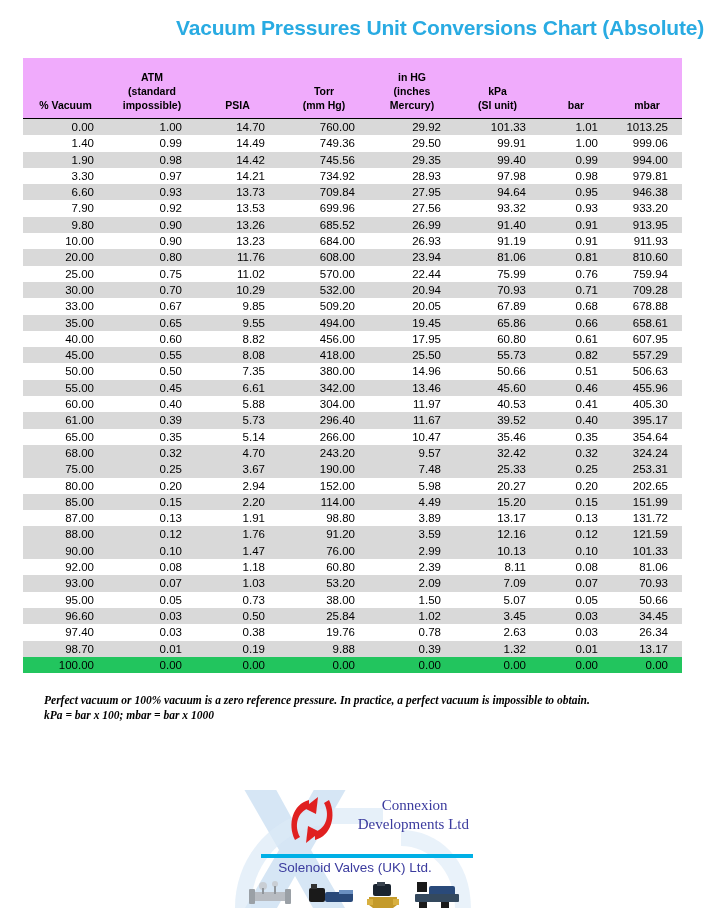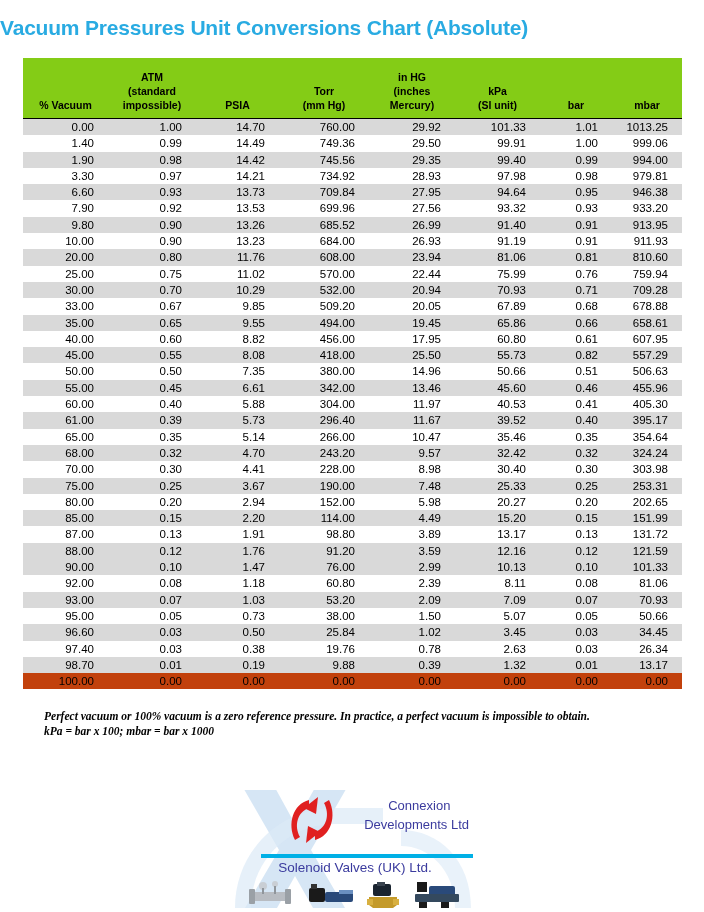--- a/index.html
+++ b/index.html
@@ -18,21 +18,21 @@
   #page {
     width: 704px;
     height: 912px;
     position: relative;
     background: #ffffff;
     box-sizing: border-box;
   }
 
   
   .title {
-    text-align: left;
+    text-align: right;
     color: #29abe2;
     font-size: 21px;
     font-weight: bold;
     letter-spacing: -0.2px;
     padding-top: 16px;
     padding-bottom: 4px;
     white-space: nowrap;
   }
 
   
@@ -55,21 +55,21 @@
   table.conv col.c7 { width: 70px; }
 
   table.conv thead th {
     font-size: 10.5px;
     font-weight: bold;
     text-align: center;
     vertical-align: bottom;
     padding: 0 2px 6px 2px;
     line-height: 14px;
     border: none;
-    background: #84cc16;
+    background: #f0abfc;
     color: #000;
   }
   table.conv thead tr.head-row th {
     border-bottom: 1.4px solid #000000;
     height: 54px;
   }
   table.conv tbody td {
     font-size: 11.5px;
     text-align: right;
     padding: 0 14px 0 2px;
@@ -78,21 +78,21 @@
     border: none;
     white-space: nowrap;
   }
   table.conv tbody tr.odd td {
     background: #d9d9d9;
   }
   table.conv tbody tr.even td {
     background: #ffffff;
   }
   table.conv tbody tr:last-child td {
-    background: #c2410c;
+    background: #22c55e;
   }
 
   
   .notes {
     margin: 20px 0 0 44px;
     font-family: "Liberation Serif", serif;
     font-style: italic;
     font-weight: bold;
     font-size: 11.5px;
     line-height: 15px;
@@ -126,22 +126,22 @@
     left: 0; top: 0;
     width: 240px;
     height: 62px;
   }
   .brand-text {
     position: absolute;
     right: 4px;
     top: 6px;
     text-align: left;
     color: #3b3b9e;
-    font-family: Liberation Sans, sans-serif;
-    font-size: 13px;
+    font-family: Liberation Serif, serif;
+    font-size: 15px;
     line-height: 19px;
     white-space: nowrap;
   }
   .brand-line1 { padding-left: 24px; }
   .arrows {
     position: absolute;
     left: 52px;
     top: 4px;
     width: 56px;
     height: 52px;
@@ -429,30 +429,20 @@
           </tr>
           <tr class="odd">
             <td>68.00</td>
             <td>0.32</td>
             <td>4.70</td>
             <td>243.20</td>
             <td>9.57</td>
             <td>32.42</td>
             <td>0.32</td>
             <td>324.24</td>
-          </tr>
-          <tr class="even">
-            <td>70.00</td>
-            <td>0.30</td>
-            <td>4.41</td>
-            <td>228.00</td>
-            <td>8.98</td>
-            <td>30.40</td>
-            <td>0.30</td>
-            <td>303.98</td>
           </tr>
           <tr class="odd">
             <td>75.00</td>
             <td>0.25</td>
             <td>3.67</td>
             <td>190.00</td>
             <td>7.48</td>
             <td>25.33</td>
             <td>0.25</td>
             <td>253.31</td>

